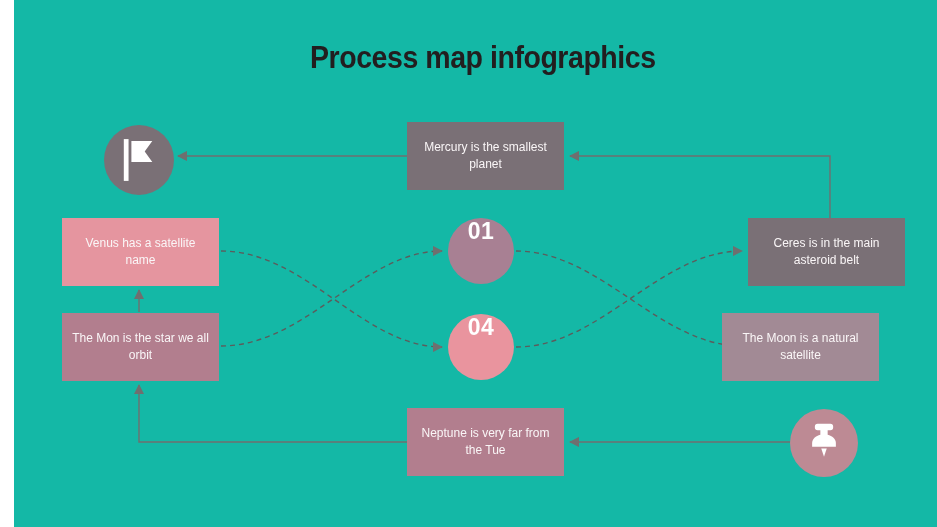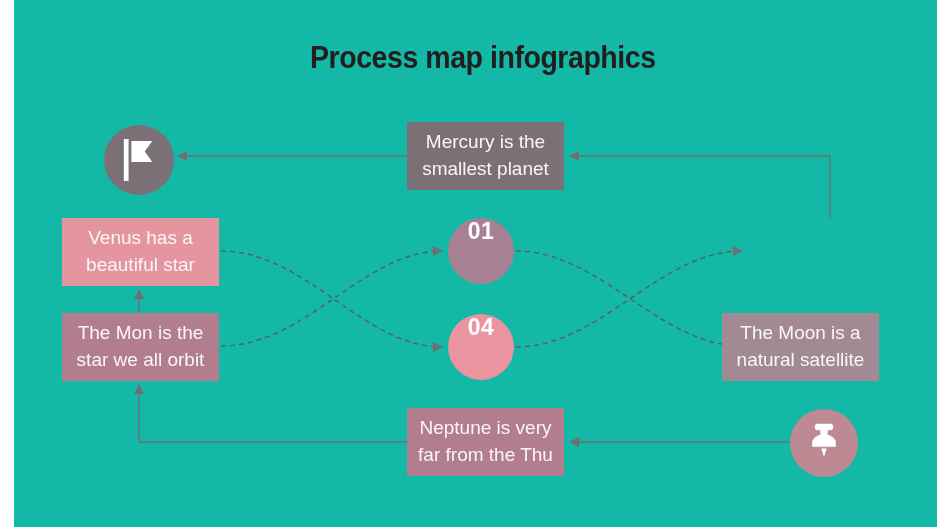--- a/index.html
+++ b/index.html
@@ -14,21 +14,21 @@
     letter-spacing:-0.5px;
   }
   .title span{display:inline-block;transform:scaleX(.92);transform-origin:center;}
   svg.wires{position:absolute;left:0;top:0;width:937px;height:527px;}
   .solid{fill:none;stroke:var(--line);stroke-width:1.4;}
   .dashed{fill:none;stroke:var(--dash);stroke-width:1.4;stroke-dasharray:5 4;}
   #arrow path{fill:var(--line);}
   .box{
     position:absolute;width:157px;height:68px;
     display:flex;align-items:center;justify-content:center;
-    text-align:center;color:var(--text);font-size:19px;line-height:1.4;
+    text-align:center;color:var(--text);font-size:12px;line-height:1.4;
     padding:0 10px;box-sizing:border-box;
   }
   .bg-gray{background:var(--gray);}
   .bg-pink{background:var(--pink);}
   .bg-mauve{background:var(--mauve);}
   .bg-moon{background:var(--moon);}
   .step{
     position:absolute;width:66px;height:66px;border-radius:50%;
     display:flex;align-items:flex-start;justify-content:center;
     color:#fff;font-size:23px;font-weight:700;letter-spacing:.5px;
@@ -86,30 +86,33 @@
         <path d="M14,14 h8 c5,1 9,5 9,9 v4 H5 v-4 c0,-4 4,-8 9,-9 z" fill="#fff"></path>
         <path d="M15,29 h6 l-3,9 z" fill="#fff"></path>
       </svg>
     </span>
   </div>
 
   <div class="box bg-gray" style="left:393px;top:122px">
     <span>Mercury is the smallest planet</span>
   </div>
   <div class="box bg-pink" style="left:48px;top:218px">
-    <span>Venus has a beautiful star</span>
+    <span>Venus has a satellite name</span>
   </div>
   <div class="box bg-mauve" style="left:48px;top:313px">
     <span>The Mon is the star we all orbit</span>
+  </div>
+  <div class="box bg-gray" style="left:734px;top:218px">
+    <span>Ceres is in the main asteroid belt</span>
   </div>
   <div class="box bg-moon" style="left:708px;top:313px">
     <span>The Moon is a natural satellite</span>
   </div>
   <div class="box bg-mauve" style="left:393px;top:408px">
-    <span>Neptune is very far from the Thu</span>
+    <span>Neptune is very far from the Tue</span>
   </div>
 
   <div class="step bg-step1" style="left:434px;top:218px">
     <span>01</span>
   </div>
   <div class="step bg-step2" style="left:434px;top:314px">
     <span>04</span>
   </div>
 
 </div>

